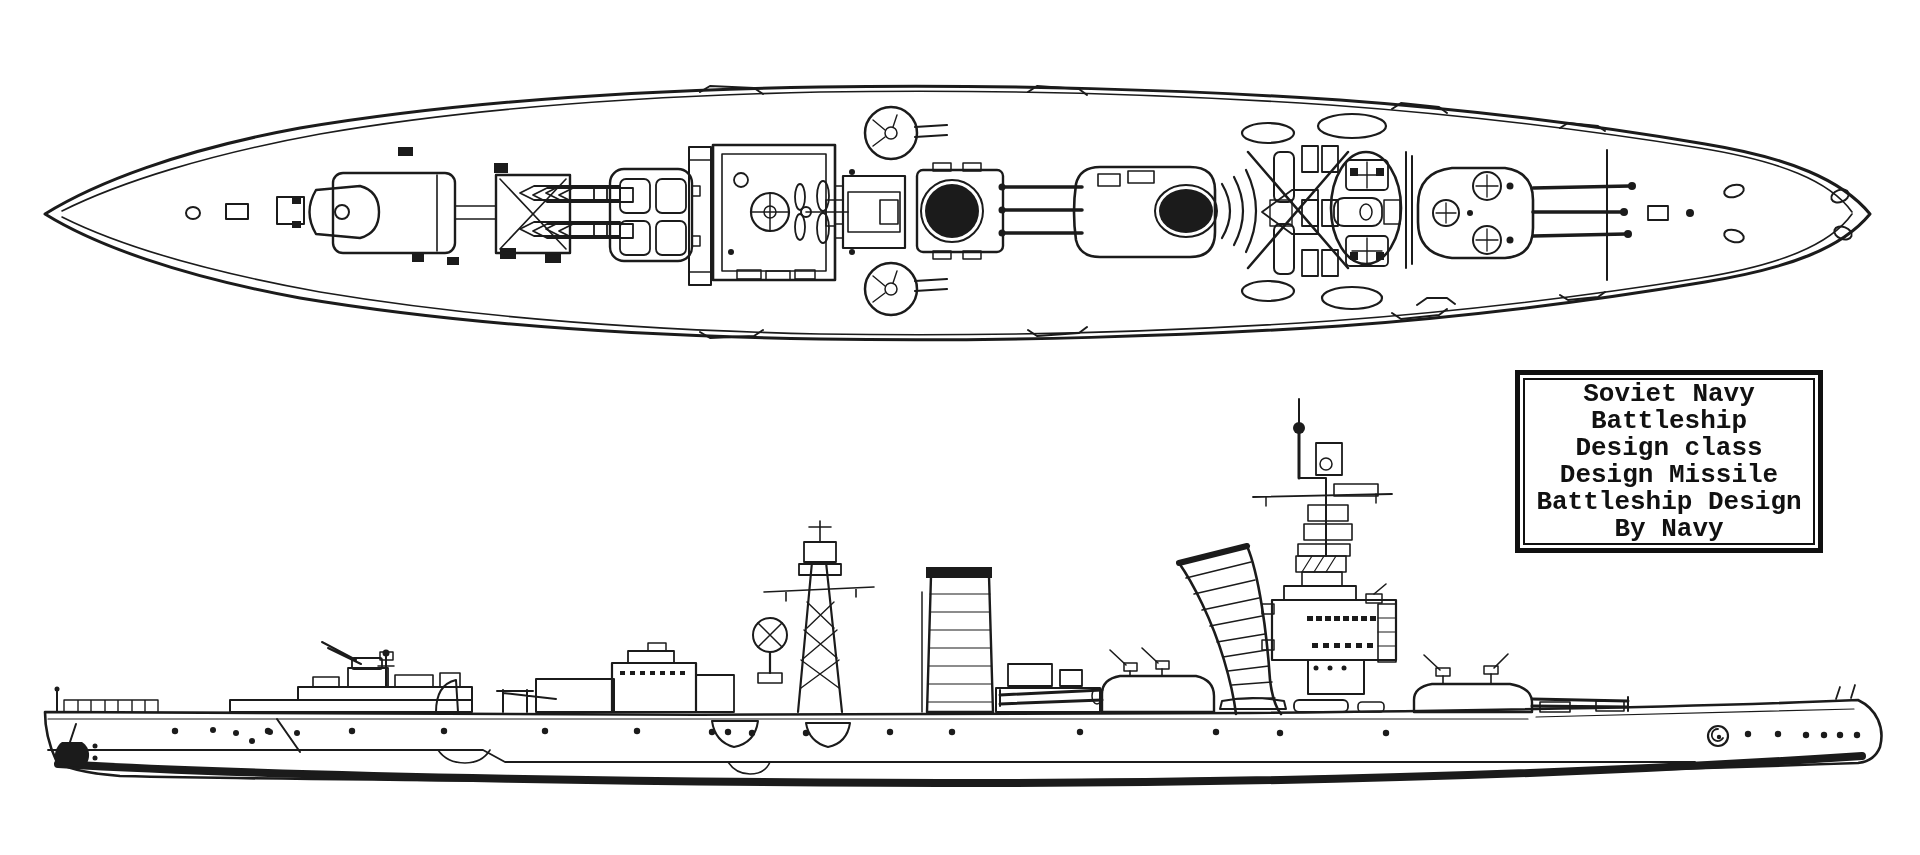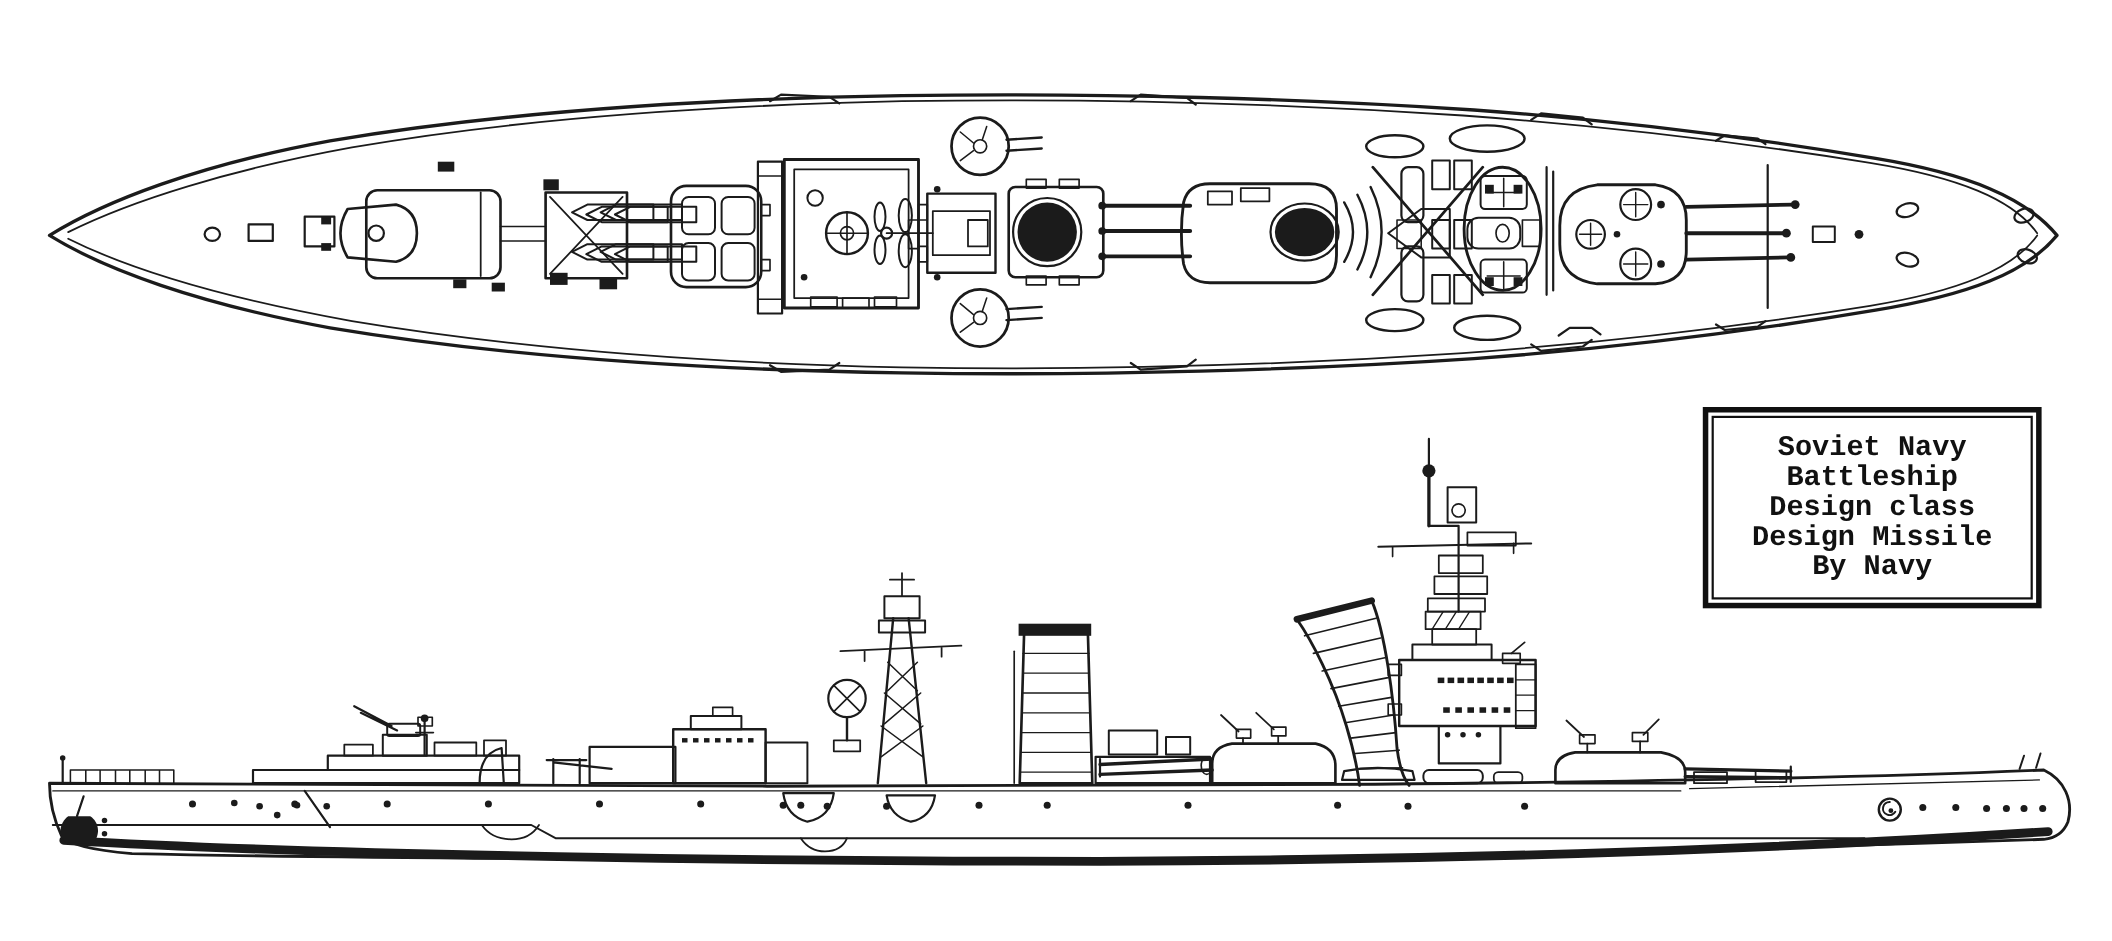--- a/index.html
+++ b/index.html
@@ -1,19 +1,19 @@
 <!DOCTYPE html>
 <html><head>
 <meta charset="utf-8">
 <style>
   html,body{margin:0;padding:0;background:#ffffff;}
   .stage{position:relative;width:1920px;height:855px;background:#ffffff;overflow:hidden;
          font-family:"Liberation Mono","DejaVu Sans Mono",monospace;}
   .stage svg{position:absolute;left:0;top:0;}
-  .lblbox{position:absolute;left:1548px;top:370px;width:308px;height:183px;
+  .lblbox{position:absolute;left:1515px;top:370px;width:308px;height:183px;
           border:5px solid #101010;box-sizing:border-box;background:#ffffff;}
   .lblbox-inner{position:absolute;left:3px;top:3px;right:3px;bottom:3px;
           border:2px solid #101010;display:flex;flex-direction:column;
           justify-content:center;align-items:center;}
   .lbl-line{font-weight:bold;font-size:26px;line-height:27px;color:#111111;
           white-space:nowrap;letter-spacing:0px;}
   
   .ink{stroke:#1b1b1b;fill:none;stroke-linecap:round;stroke-linejoin:round;}
 </style>
 </head>
@@ -414,17 +414,18 @@
     </g>
   </g>
 </svg>
 
 <div class="lblbox">
   <div class="lblbox-inner">
     <div class="lbl-line">Soviet Navy</div>
     <div class="lbl-line">Battleship</div>
     <div class="lbl-line">Design class</div>
     <div class="lbl-line">Design Missile</div>
+    <div class="lbl-line">Battleship Design</div>
     <div class="lbl-line">By Navy</div>
   </div>
 </div>
 
 </div>
 
 </body></html>

